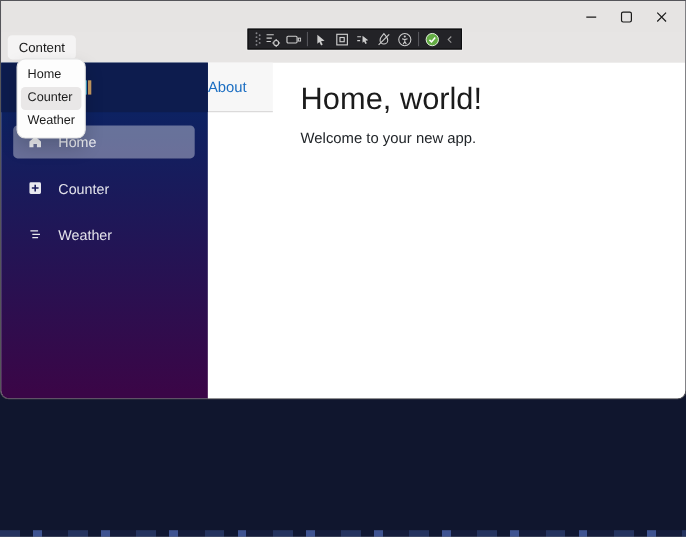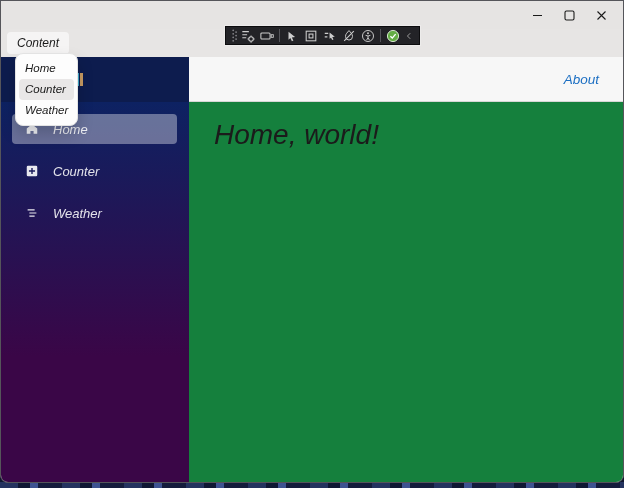--- a/index.html
+++ b/index.html
@@ -3,22 +3,22 @@
 <meta charset="utf-8">
 <style>
   * { box-sizing: border-box; margin: 0; padding: 0; }
   html,body { width:624px; height:488px; overflow:hidden; }
   body { font-family:"Liberation Sans", sans-serif; }
 
   .desktop { position:relative; width:624px; height:488px; background:#10162e; }
   .taskbar-sliver { position:absolute; left:0; bottom:0; width:100%; height:6px;
     background:repeating-linear-gradient(90deg,#24335f 0 18px,#0f1733 18px 30px,#3e5391 30px 38px,#141c3c 38px 62px); }
 
-  .window { position:absolute; left:0; top:0; width:624px; height:483px;
-    background:#e7e5e4; border:1px solid #55555a; border-radius:0 0 8px 8px; overflow:hidden;font-style:italic; }
+  .window { position:absolute; left:0; top:0; width:624px; height:363px;
+    background:#e7e5e4; border:1px solid #55555a; border-radius:0 0 8px 8px; overflow:hidden; }
 
   
   .titlebar { position:relative; height:28px; background:#e6e4e3; }
   .win-controls { position:absolute; right:6px; top:0; height:28px; display:flex; }
   .wc { width:32px; height:28px; display:flex; align-items:center; justify-content:center;
         background:transparent; border:none; cursor:default; }
   .wc svg { display:block; }
 
   
   .menubar { height:28px; background:#e7e5e4; display:flex; align-items:center; padding-left:6px; }
@@ -44,21 +44,21 @@
   .sliver-a { left:75px; background:#3fa8c9; }
   .sliver-b { left:79px; background:#c79b62; }
 
   .nav { padding:12px 12px 0 11px; }
   .nav-item { height:30px; display:flex; align-items:center; gap:14px; padding-left:13px;
               margin-bottom:12px; border-radius:4px; cursor:default; }
   .nav-item.active { background:rgba(255,255,255,0.37); }
   .nav-item span.lbl { font-size:13px; color:rgba(255,255,255,0.88); }
   .nav-item svg { flex:0 0 auto; }
 
-  .main { flex:1; display:flex; flex-direction:column; background:#15803d; }
+  .main { flex:1; display:flex; flex-direction:row; background:#ffffff; }
   .top-row { height:45px; flex:0 0 45px; background:#f7f7f7; border-bottom:1px solid #d7d6d6;
              display:flex; align-items:center; justify-content:flex-end; padding-right:24px; }
   .about { font-size:13.5px; color:#1b6ec2; text-decoration:none; }
   .content { padding:17px 25px; }
   .content h1 { font-size:28px; font-weight:400; color:#1b1b1b; margin-bottom:12px; letter-spacing:0; }
   .content p { font-size:13.5px; color:#212529; }
 
   
   .dropdown { position:absolute; left:14px; top:52px; width:63px;
     background:#fdfdfd; border:1px solid #e3e3e3; border-radius:8px; padding:4px 3px;
@@ -128,20 +128,21 @@
           </div>
         </nav>
       </aside>
 
       <section class="main">
         <div class="top-row">
           <a href="#" class="about">About</a>
         </div>
         <div class="content">
           <h1>Home, world!</h1>
+          <p>Welcome to your new app.</p>
         </div>
       </section>
     </div>
 
     <div class="debug-toolbar">
       <div class="tb-grip">
         <svg width="7" height="15" viewBox="0 0 8 16">
           <g fill="#85858a">
             <circle cx="2.5" cy="2" r="1"></circle>
               <circle cx="2.5" cy="6" r="1"></circle>

